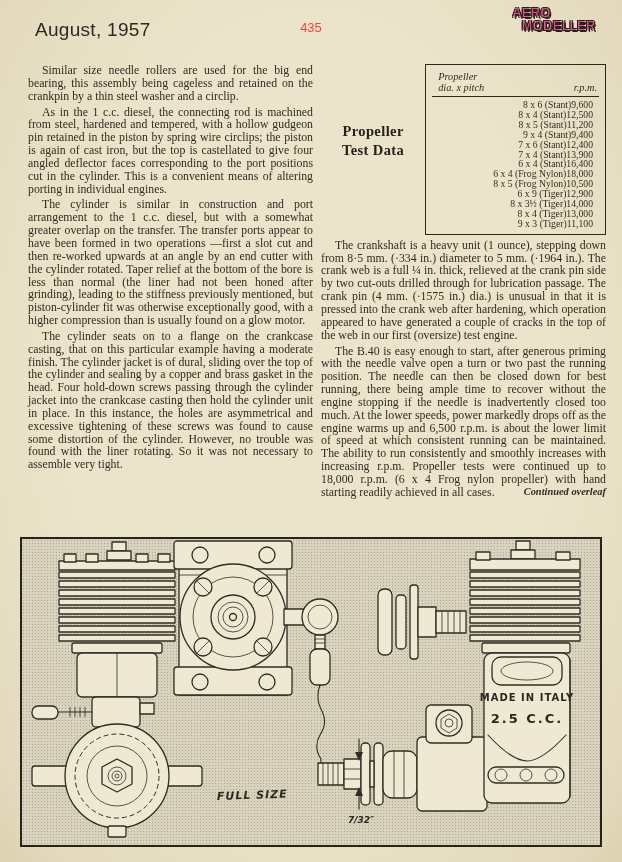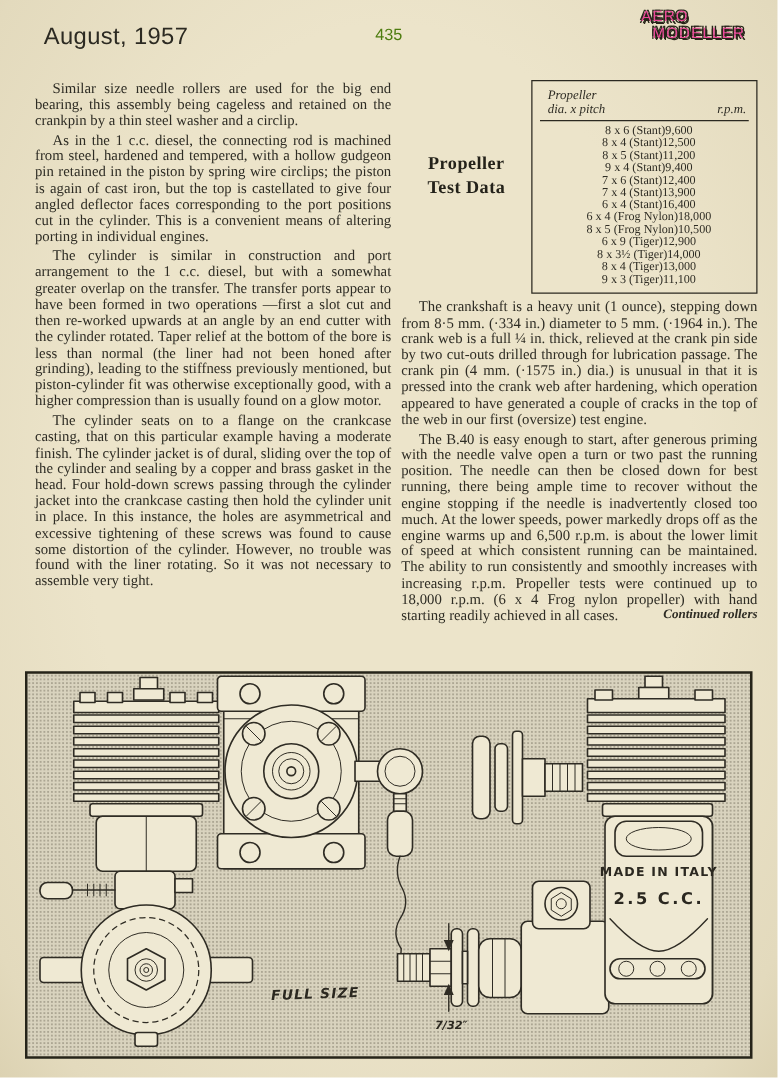--- a/index.html
+++ b/index.html
@@ -6,41 +6,41 @@
   body{
     width:622px;height:862px;position:relative;overflow:hidden;
     background:radial-gradient(ellipse at 50% 45%, #ece4ca 55%, #e3dabd 90%, #dcd2b2 100%);
     font-family:"Liberation Serif", serif;color:#2e2c24;
     -webkit-font-smoothing:antialiased;
   }
   
   .hdr-date{position:absolute;left:35px;top:19px;font-family:"Liberation Sans",sans-serif;
     font-size:19px;letter-spacing:.3px;color:#2c2a22;}
   .hdr-page{position:absolute;left:0;top:20px;width:622px;text-align:center;
-    font-family:"Liberation Sans",sans-serif;font-size:13px;color:#4d7c0f;}
+    font-family:"Liberation Sans",sans-serif;font-size:13px;color:#ef4444;}
   .logo{position:absolute;right:26px;top:7px;font-family:"Liberation Sans",sans-serif;
     font-weight:400;font-size:12px;line-height:13px;letter-spacing:1px;color:#ec4899;
     text-shadow:-1.2px -1.2px 0 #262419,1.2px -1.2px 0 #262419,-1.2px 1.2px 0 #262419,
       1.2px 1.2px 0 #262419,1.8px 1.8px 0 #262419;}
   .logo .l2{margin-left:9px;}
   
   .col{position:absolute;top:64px;width:285px;font-size:11.8px;line-height:12.85px;
     text-align:justify;color:#2e2c24;}
   .col-left{left:28px;}
   .col-right{left:321px;}
   .col p{margin:0 0 3px 0;text-indent:14px;}
   
   .tbl-group{display:flex;margin-bottom:4px;}
   .sec-head{width:108px;padding-top:58px;text-align:center;font-weight:700;
     font-size:14.5px;line-height:19px;letter-spacing:.4px;color:#24221a;}
   .ptable{width:173px;border:1.5px solid #2b2921;padding:5px 6px 4px 6px;background:transparent;}
   .pt-head{display:flex;justify-content:space-between;align-items:flex-end;
     border-bottom:1.2px solid #2b2921;padding:1px 2px 3px 6px;font-style:italic;font-size:10.3px;line-height:11px;}
   .pt-rows{padding:3px 2px 1px 0;}
-  .prow{display:flex;justify-content:center;font-size:9.7px;line-height:9.9px;}
+  .prow{display:flex;justify-content:flex-end;font-size:9.7px;line-height:9.9px;}
   .pc1{padding-left:13px;}
   .pc2{padding-right:4px;}
   .fuel-note{width:186px;margin-left:95px;font-size:10.3px;line-height:11.5px;
     text-align:justify;margin-bottom:6px;}
   .rc-paras{position:relative;}
   .continued{position:absolute;right:0;bottom:0;font-style:italic;font-size:10.4px;font-weight:700;}
   
   .figure{position:absolute;left:20px;top:537px;width:578px;height:306px;
     border:2px solid #262419;
     background-color:#d9d3be;
@@ -139,21 +139,21 @@
             <span class="pc2">11,100</span>
           </div>
       </div>
     </div>
   </div>
 
 
   <div class="rc-paras">
     <p>The crankshaft is a heavy unit (1 ounce), stepping down from 8·5 mm. (·334 in.) diameter to 5 mm. (·1964 in.). The crank web is a full ¼ in. thick, relieved at the crank pin side by two cut-outs drilled through for lubrication passage. The crank pin (4 mm. (·1575 in.) dia.) is unusual in that it is pressed into the crank web after hardening, which operation appeared to have generated a couple of cracks in the top of the web in our first (oversize) test engine.</p>
     <p>The B.40 is easy enough to start, after generous priming with the needle valve open a turn or two past the running position. The needle can then be closed down for best running, there being ample time to recover without the engine stopping if the needle is inadvertently closed too much. At the lower speeds, power markedly drops off as the engine warms up and 6,500 r.p.m. is about the lower limit of speed at which consistent running can be maintained. The ability to run consistently and smoothly increases with increasing r.p.m. Propeller tests were continued up to 18,000 r.p.m. (6 x 4 Frog nylon propeller) with hand starting readily achieved in all cases.</p>
-    <span class="continued">Continued rollers</span>
+    <span class="continued">Continued overleaf</span>
   </div>
 </div>
 
 <div class="figure">
   <svg width="578" height="306" viewBox="0 0 578 306">
 
     <g>
 
       <rect class="draw" x="90" y="3" width="14" height="9"></rect>
       <rect class="draw" x="85" y="12" width="24" height="9"></rect>

